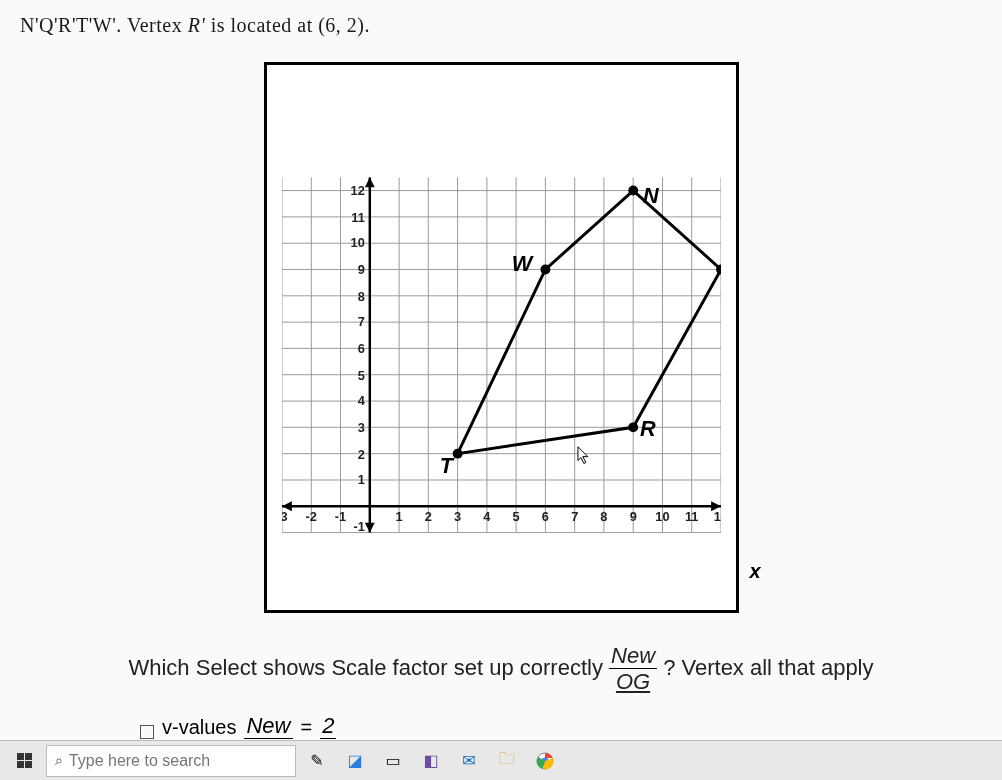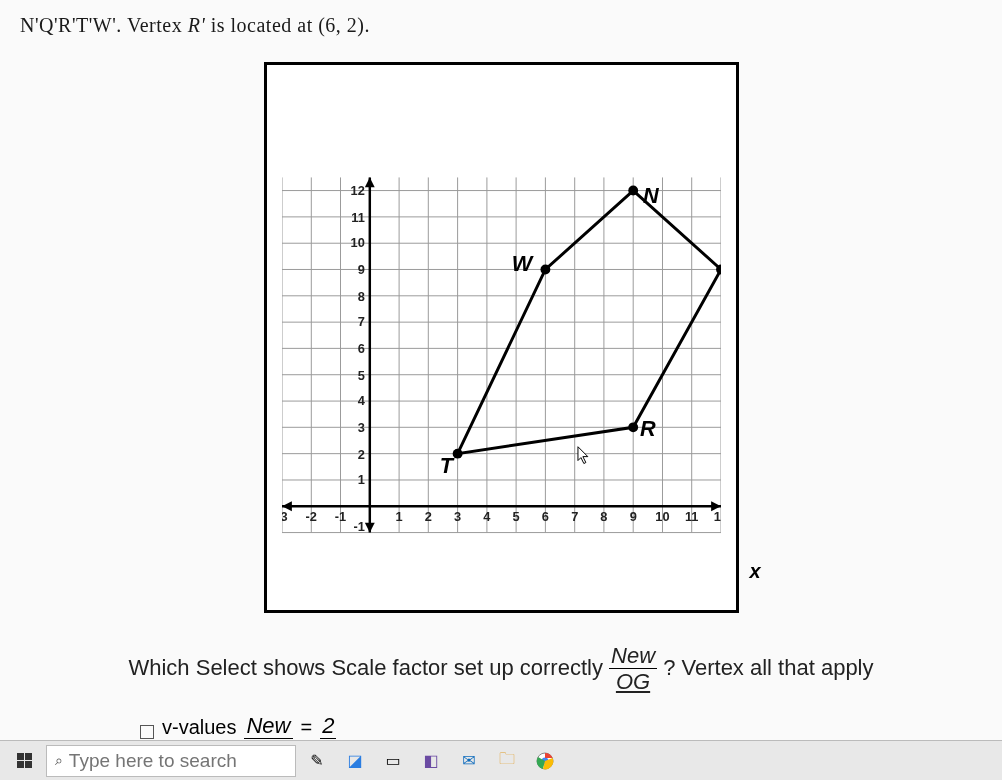--- a/index.html
+++ b/index.html
@@ -140,21 +140,21 @@
       width: 250px;
       padding: 0 8px;
       font-size: 14px;
       color: #555;
       gap: 6px;
     }
     .search-box input {
       border: none;
       outline: none;
       flex: 1;
-      font-size: 19px;
+      font-size: 16px;
       color: #0f172a;
       background: transparent;
     }
     .tb-icon {
       width: 34px;
       height: 30px;
       display: flex;
       align-items: center;
       justify-content: center;
       font-size: 16px;

